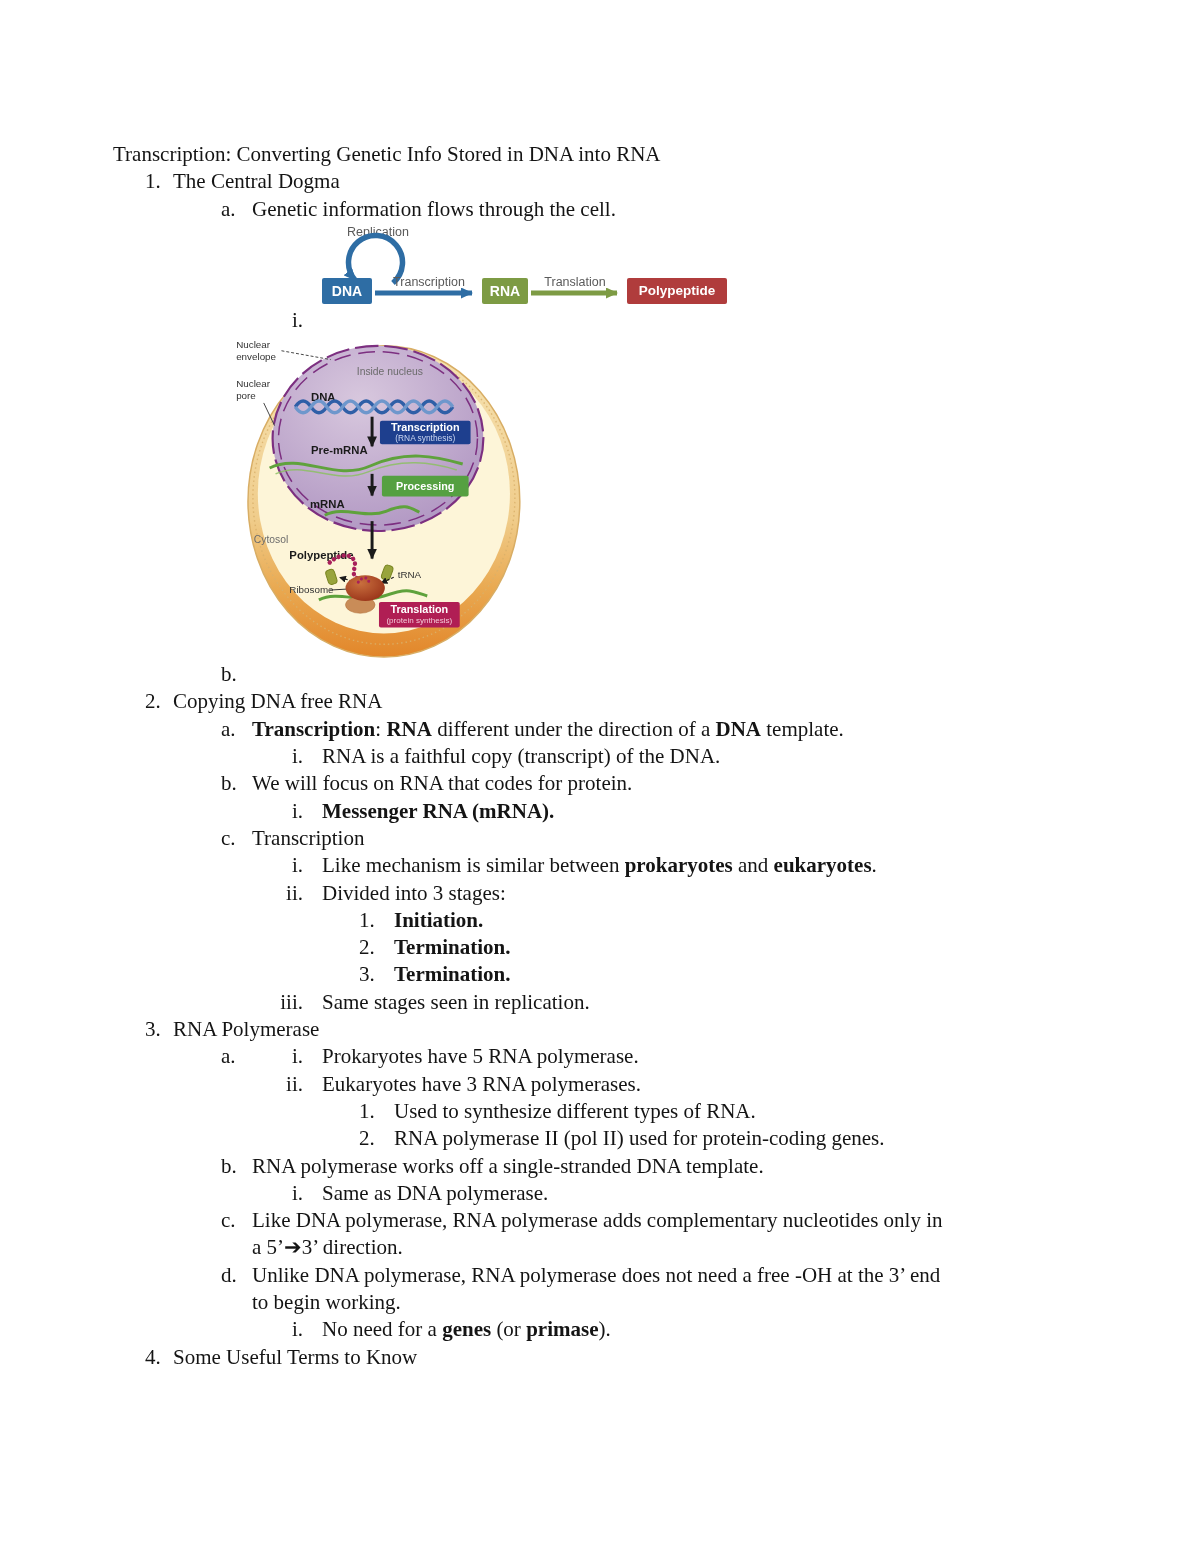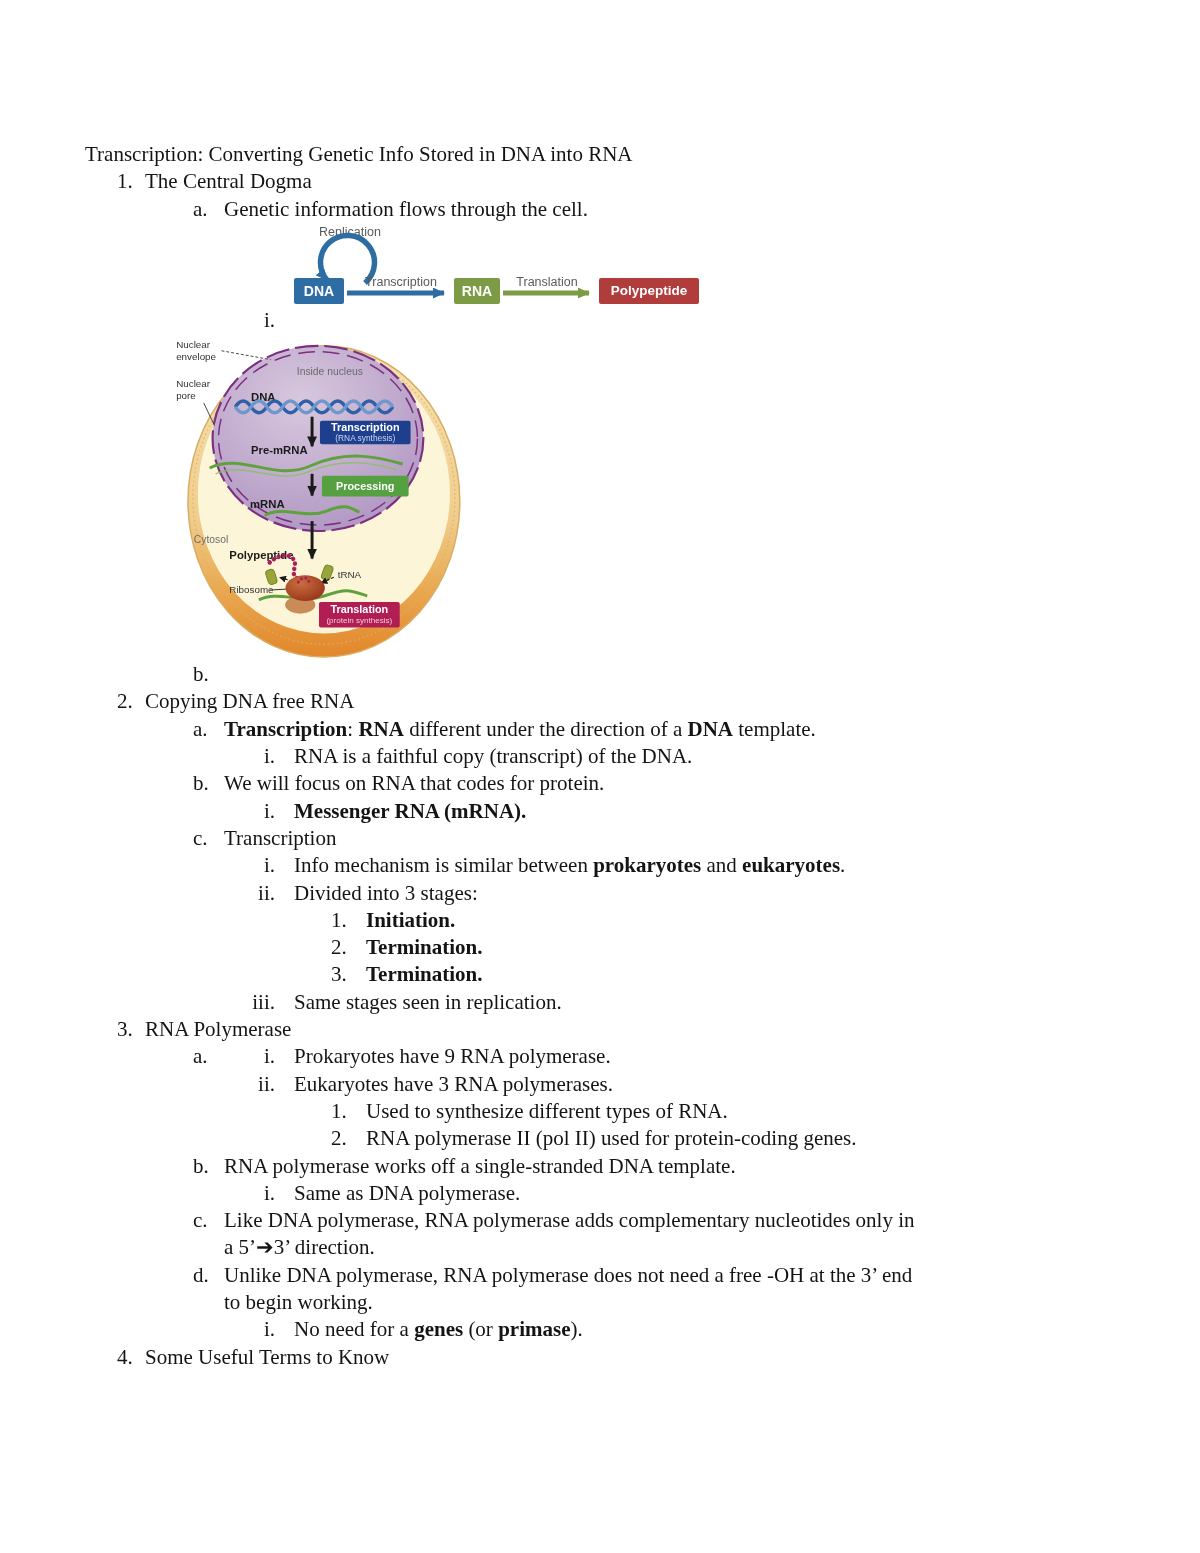--- a/index.html
+++ b/index.html
@@ -1,31 +1,31 @@
 <!DOCTYPE html>
 <html><head>
 <meta charset="utf-8">
 <style>
   html,body{margin:0;padding:0;}
   body{
     width:1200px;height:1553px;background:#ffffff;overflow:hidden;
     font-family:"Liberation Serif", serif;font-size:21px;color:#141414;
   }
-  .doc{padding:141px 0 0 85px;width:960px;}
+  .doc{padding:141px 0 0 113px;width:960px;}
   .title{line-height:27.3px;white-space:pre;}
   .li{position:relative;line-height:27.3px;}
   .li .marker{position:absolute;top:0;}
   .lv1{padding-left:60px;}  .lv1>.marker{left:32px;}
   .lv2{padding-left:139px;} .lv2>.marker{left:108px;}
   .lv3{padding-left:209px;} .lv3>.marker{left:118px;width:72px;text-align:right;}
   .lv4{padding-left:281px;} .lv4>.marker{left:246px;}
   .t{white-space:pre;}
   .b{font-weight:700;}
   .fig1{margin-left:202px;width:416px;height:84px;}
-  .fig2{margin-left:88px;width:288px;height:327px;}
+  .fig2{margin-left:120px;width:288px;height:327px;}
   svg{display:block;}
   .sans{font-family:"Liberation Sans", sans-serif;}
   .glabel{font-family:"Liberation Sans", sans-serif;font-size:12.5px;fill:#5a5a5a;}
   .boxlabel{font-family:"Liberation Sans", sans-serif;font-weight:700;fill:#ffffff;}
   .cl-small{font-family:"Liberation Sans", sans-serif;font-size:10px;fill:#333333;}
   .cl-gray{font-family:"Liberation Sans", sans-serif;font-size:10.5px;fill:#6b6b6b;}
   .cl-bold{font-family:"Liberation Sans", sans-serif;font-size:11.5px;font-weight:700;fill:#1a1a1a;}
 </style>
 </head>
 <body>
@@ -162,29 +162,29 @@
   </div>
 
   <div>
       <div class="li lv2"><span class="marker">b.</span><span class="t">&nbsp;</span></div>
       <div class="li lv1"><span class="marker">2.</span><span class="t"><span>Copying DNA free RNA</span></span></div>
       <div class="li lv2"><span class="marker">a.</span><span class="t"><span class="b">Transcription</span><span>: </span><span class="b">RNA</span><span> different under the direction of a </span><span class="b">DNA</span><span> template.</span></span></div>
       <div class="li lv3"><span class="marker">i.</span><span class="t"><span>RNA is a faithful copy (transcript) of the DNA.</span></span></div>
       <div class="li lv2"><span class="marker">b.</span><span class="t"><span>We will focus on RNA that codes for protein.</span></span></div>
       <div class="li lv3"><span class="marker">i.</span><span class="t"><span class="b">Messenger RNA (mRNA).</span></span></div>
       <div class="li lv2"><span class="marker">c.</span><span class="t"><span>Transcription</span></span></div>
-      <div class="li lv3"><span class="marker">i.</span><span class="t"><span>Info mechanism is similar between </span><span class="b">prokaryotes</span><span> and </span><span class="b">eukaryotes</span><span>.</span></span></div>
+      <div class="li lv3"><span class="marker">i.</span><span class="t"><span>Like mechanism is similar between </span><span class="b">prokaryotes</span><span> and </span><span class="b">eukaryotes</span><span>.</span></span></div>
       <div class="li lv3"><span class="marker">ii.</span><span class="t"><span>Divided into 3 stages:</span></span></div>
       <div class="li lv4"><span class="marker">1.</span><span class="t"><span class="b">Initiation.</span></span></div>
       <div class="li lv4"><span class="marker">2.</span><span class="t"><span class="b">Termination.</span></span></div>
       <div class="li lv4"><span class="marker">3.</span><span class="t"><span class="b">Termination.</span></span></div>
       <div class="li lv3"><span class="marker">iii.</span><span class="t"><span>Same stages seen in replication.</span></span></div>
       <div class="li lv1"><span class="marker">3.</span><span class="t"><span>RNA Polymerase</span></span></div>
       <div class="li lv2"><span class="marker">a.</span></div>
-      <div class="li lv3"><span class="marker">i.</span><span class="t"><span>Prokaryotes have 9 RNA polymerase.</span></span></div>
+      <div class="li lv3"><span class="marker">i.</span><span class="t"><span>Prokaryotes have 5 RNA polymerase.</span></span></div>
       <div class="li lv3"><span class="marker">ii.</span><span class="t"><span>Eukaryotes have 3 RNA polymerases.</span></span></div>
       <div class="li lv4"><span class="marker">1.</span><span class="t"><span>Used to synthesize different types of RNA.</span></span></div>
       <div class="li lv4"><span class="marker">2.</span><span class="t"><span>RNA polymerase II (pol II) used for protein-coding genes.</span></span></div>
       <div class="li lv2"><span class="marker">b.</span><span class="t"><span>RNA polymerase works off a single-stranded DNA template.</span></span></div>
       <div class="li lv3"><span class="marker">i.</span><span class="t"><span>Same as DNA polymerase.</span></span></div>
       <div class="li lv2"><span class="marker">c.</span><span class="t"><span>Like DNA polymerase, RNA polymerase adds complementary nucleotides only in
 a 5’➔3’ direction.</span></span></div>
       <div class="li lv2"><span class="marker">d.</span><span class="t"><span>Unlike DNA polymerase, RNA polymerase does not need a free -OH at the 3’ end
 to begin working.</span></span></div>
       <div class="li lv3"><span class="marker">i.</span><span class="t"><span>No need for a </span><span class="b">genes</span><span> (or </span><span class="b">primase</span><span>).</span></span></div>

